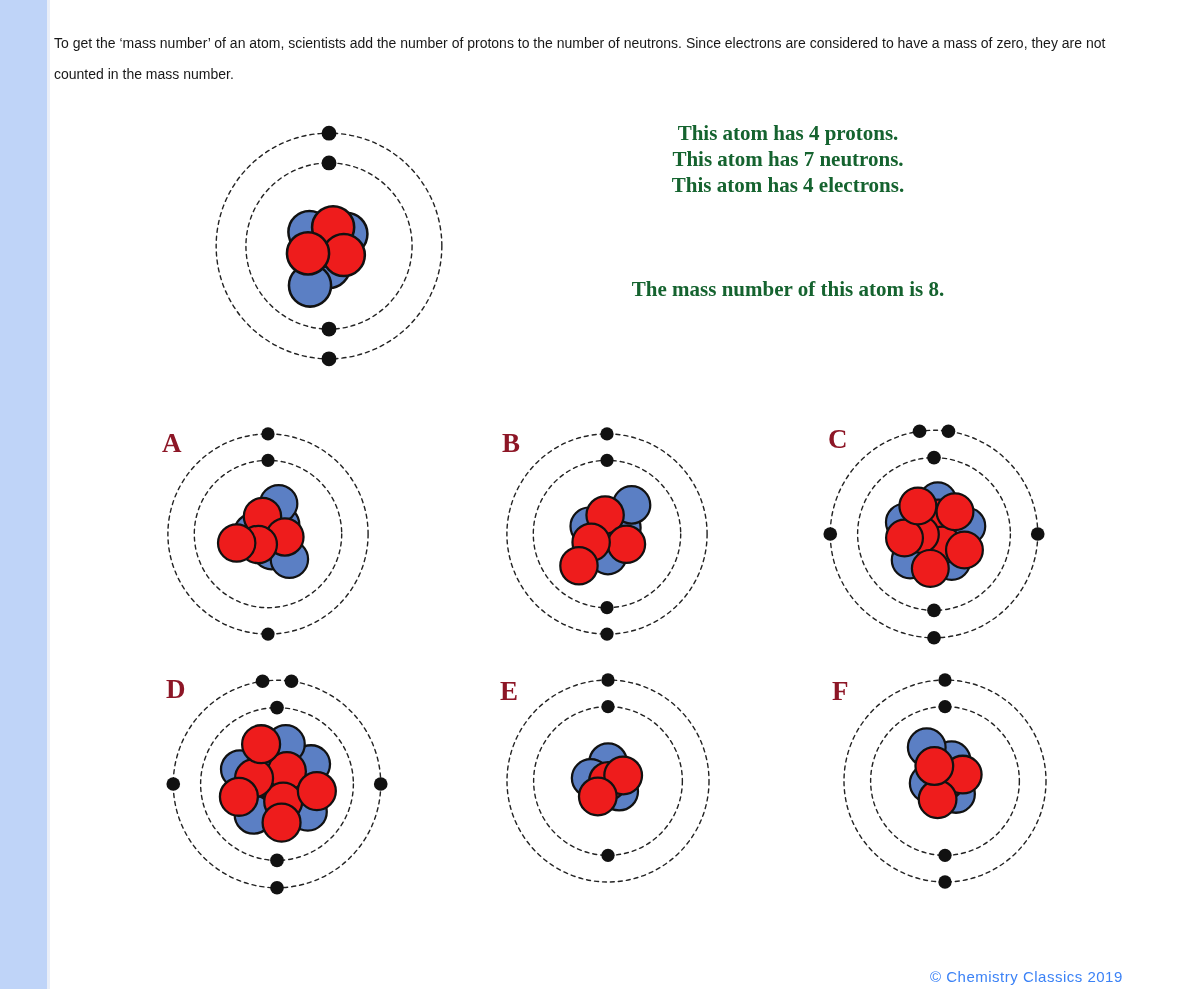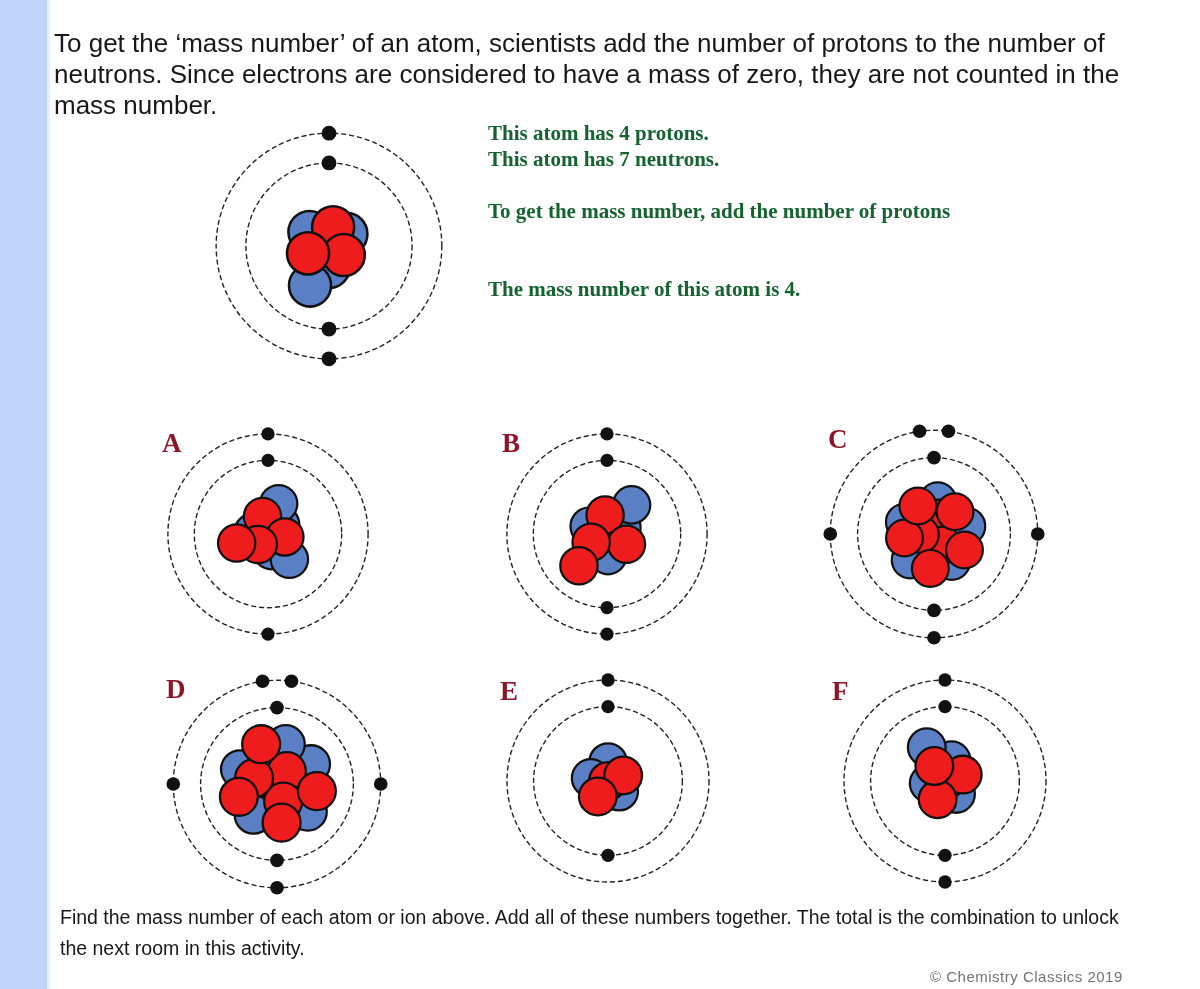--- a/index.html
+++ b/index.html
@@ -16,43 +16,43 @@
     position:absolute;left:0;top:0;width:47px;height:989px;
     background:#bfd4f8;
   }
   .sidebar-edge{
     position:absolute;left:47px;top:0;width:3px;height:989px;
     background:#e9eef8;
   }
 
   .intro-text{
     position:absolute;left:54px;top:28px;width:1070px;
-    font-size:26px;line-height:31px;color:#181818;
+    font-size:14px;line-height:31px;color:#181818;
     font-family:"Liberation Sans",sans-serif;
   }
   .closing-text{
     position:absolute;left:60px;top:902px;width:1060px;
     font-size:19.5px;line-height:31px;color:#181818;
     font-family:"Liberation Sans",sans-serif;
   }
   .copyright{
     position:absolute;left:930px;top:968px;
-    font-size:15px;color:#737373;letter-spacing:.5px;
+    font-size:15px;color:#3b82f6;letter-spacing:.5px;
     font-family:"Liberation Sans",sans-serif;
     white-space:nowrap;
   }
 
   .green-block{
     position:absolute;left:488px;top:120px;width:600px;
     color:#15632f;
     font-family:"Liberation Serif",serif;
     font-weight:bold;font-size:21px;line-height:26px;
   }
   .green-block .gap{height:26px;}
-  .green-line{white-space:nowrap;}
+  .green-line{white-space:nowrap;text-align:center;}
 
   .atom{position:absolute;}
   .atom svg{display:block;overflow:visible;}
   .atom-label{
     position:absolute;
     font-family:"Liberation Serif",serif;
     font-weight:bold;font-size:27px;color:#8d1626;
     line-height:1;
   }
 </style>
@@ -62,25 +62,25 @@
 <div id="page">
 
   <div class="sidebar-band"></div>
   <div class="sidebar-edge"></div>
 
   <div class="intro-text">To get the ‘mass number’ of an atom, scientists add the number of protons to the number of neutrons.  Since electrons are considered to have a mass of zero, they are not counted in the mass number.</div>
 
   <div class="green-block">
     <div class="green-line">This atom has 4 protons.</div>
     <div class="green-line">This atom has 7 neutrons.</div>
-    <div class="gap"></div>
-    <div class="green-line">To get the mass number, add the number of protons</div>
+    <div class="green-line">This atom has 4 electrons.</div>
     <div class="gap"></div>
     <div class="gap"></div>
-    <div class="green-line">The mass number of this atom is 4.</div>
+    <div class="gap"></div>
+    <div class="green-line">The mass number of this atom is 8.</div>
   </div>
 
   <div id="atoms-layer">
       <div class="atom" style="left: 205px; top: 122px;">
         <svg width="248" height="248" viewBox="0 0 248 248">
           <circle cx="124" cy="124" r="83.08" fill="none" stroke="#222222" stroke-width="1.4" stroke-dasharray="4 4" stroke-linecap="round"></circle>
           <circle cx="124" cy="124" r="112.84" fill="none" stroke="#222222" stroke-width="1.4" stroke-dasharray="4 4" stroke-linecap="round"></circle>
           <circle cx="104.4455802108375" cy="110.08772753577286" r="21.054292682926835" fill="#5b7fc4" stroke="#111111" stroke-width="2.52651512195122"></circle>
           <circle cx="141.38428112501418" cy="111.87604036367696" r="21.054292682926835" fill="#5b7fc4" stroke="#111111" stroke-width="2.52651512195122"></circle>
           <circle cx="123.945358426945" cy="145.00205121495273" r="21.054292682926835" fill="#5b7fc4" stroke="#111111" stroke-width="2.52651512195122"></circle>
@@ -226,16 +226,15 @@
           <circle cx="100.32387852474098" cy="96.06373110043162" r="18.846987804878054" fill="#ee1c1c" stroke="#111111" stroke-width="2.2616385365853664"></circle>
           <circle cx="110.99999999999999" cy="36.629999999999995" r="6.66" fill="#111111"></circle>
           <circle cx="111" cy="185.37" r="6.66" fill="#111111"></circle>
           <circle cx="110.99999999999999" cy="9.989999999999995" r="6.66" fill="#111111"></circle>
           <circle cx="111" cy="212.01" r="6.66" fill="#111111"></circle>
         </svg>
       </div>
       <div class="atom-label" style="left: 832px; top: 678px;">F</div>
     </div>
 
-  <div class="closing-text">Find the mass number of each atom or ion above.  Add all of these numbers together.  The total is the combination to unlock the next room in this activity.</div>
   <div class="copyright">© Chemistry Classics 2019</div>
 
 </div>
 
 </body></html>

